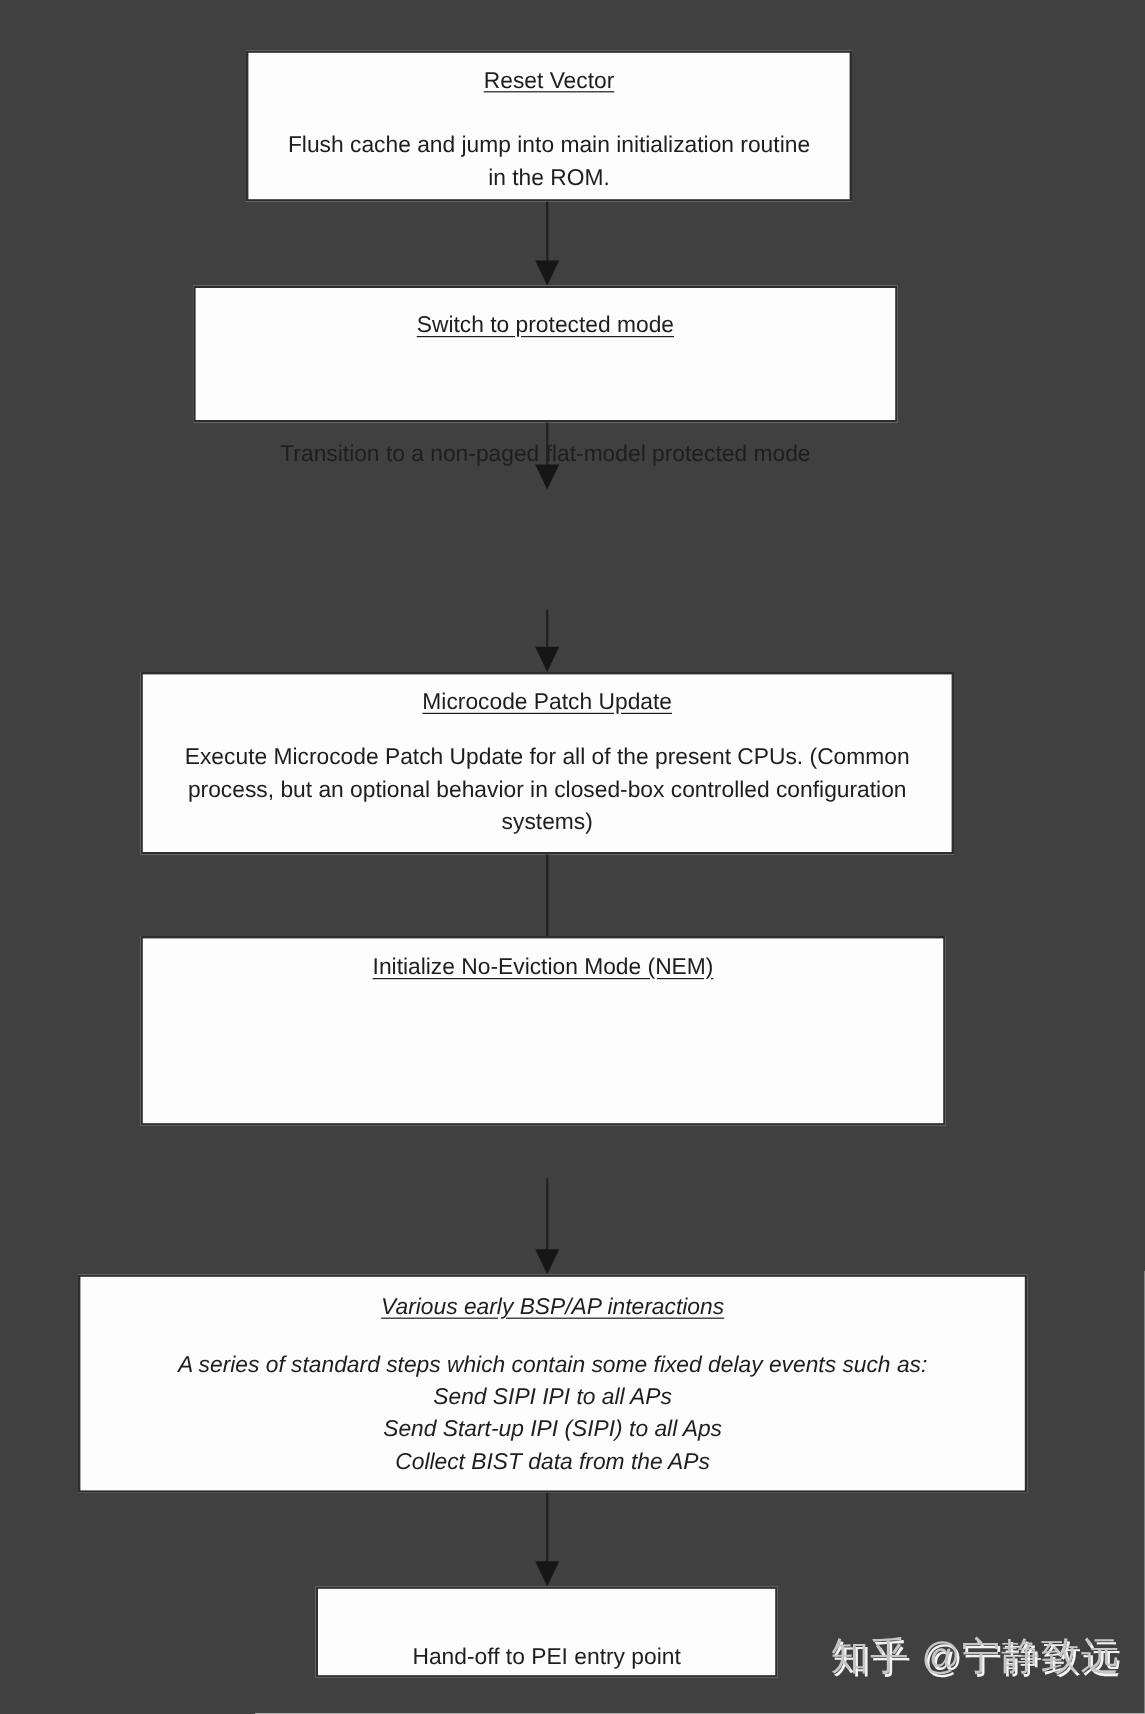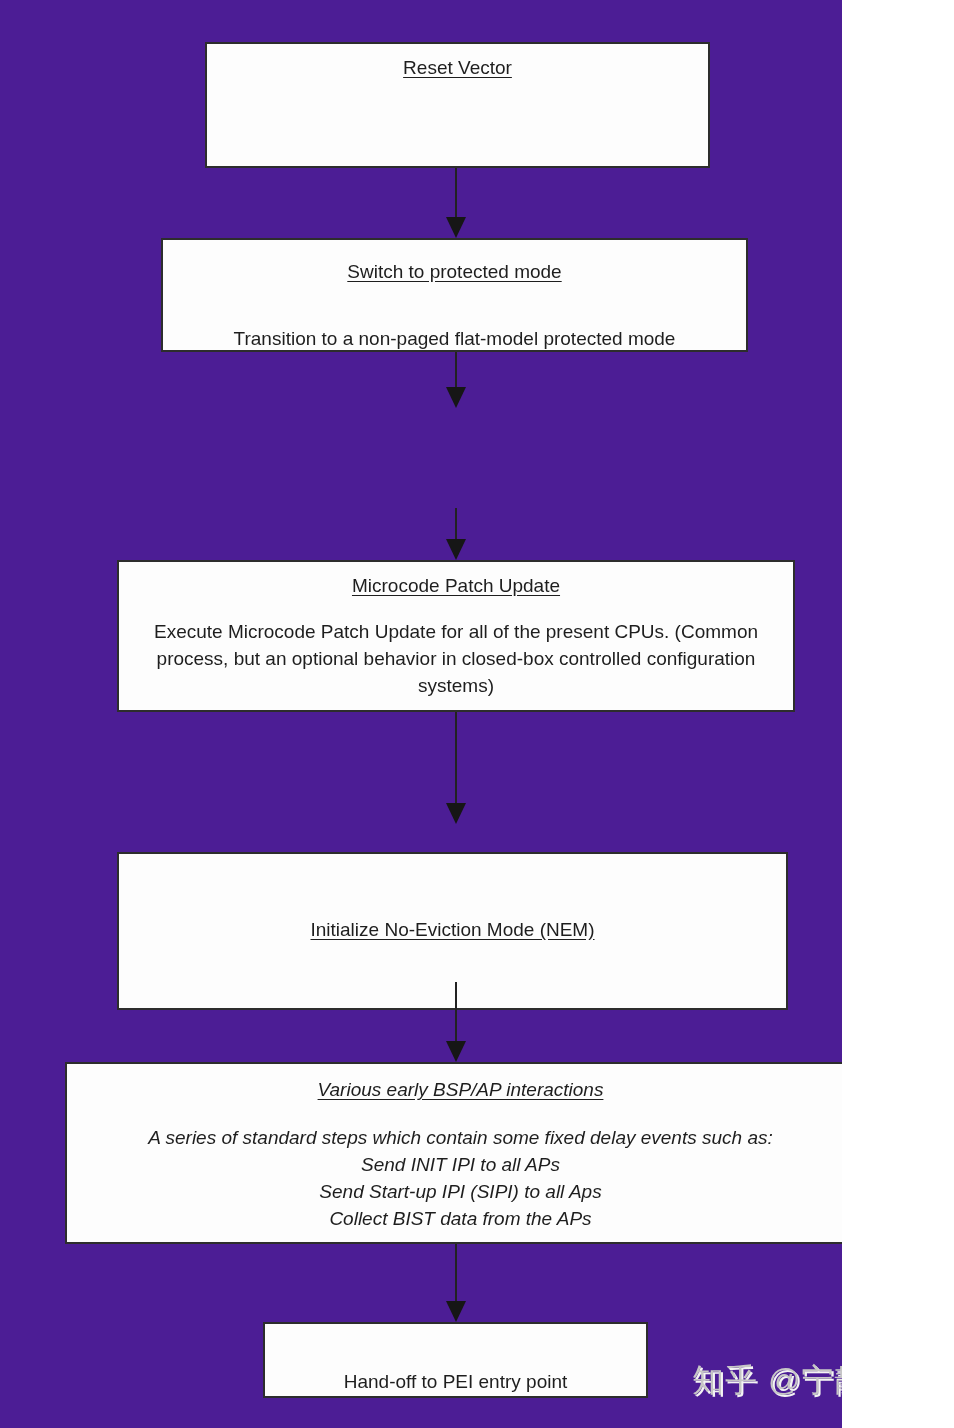--- a/index.html
+++ b/index.html
@@ -3,23 +3,23 @@
 <meta charset="utf-8">
 <style>
   * { margin: 0; padding: 0; box-sizing: border-box; }
   html, body { background: #ffffff; }
   body {
     font-family: "Liberation Sans", "DejaVu Sans", sans-serif;
     color: #1e1e1e;
   }
   .canvas {
     position: relative;
-    width: 842px;
+    width: 954px;
     height: 1428px;
-    background: #4c1d95;
+    background: #404040;
     overflow: hidden;
   }
   .flow-node {
     position: absolute;
     border: 2px solid #2d2d2d;
     background: #fdfdfd;
     display: flex;
     flex-direction: column;
     align-items: center;
     text-align: center;
@@ -30,27 +30,27 @@
     text-decoration: underline;
     text-underline-offset: 3px;
     white-space: nowrap;
   }
   .node-body { width: 100%; }
   .body-line { width: 100%; }
 
   
   .n1 { left: 205px; top: 42px;  width: 505px; height: 126px; padding: 11px 27px 0; }
   .n1 .node-body { margin-top: 27px; }
-  .n2 { left: 161px; top: 238px; width: 587px; height: 114px; padding: 19px 24px 0; }
+  .n2 { left: 161px; top: 238px; width: 587px; height: 114px; padding: 19px 24px 0; gap: 40px; }
   .n2 .node-body { margin-top: 40px; }
   .n3 { left: 128px; top: 408px; width: 657px; height: 100px; padding: 13px 20px 0; }
   .n3 .node-body { margin-top: 23px; }
   .n4 { left: 117px; top: 560px; width: 678px; height: 152px; padding: 11px 26px 0; }
   .n4 .node-body { margin-top: 19px; }
-  .n5 { left: 117px; top: 852px; width: 671px; height: 158px; padding: 12px 18px 14px; justify-content: center; }
+  .n5 { left: 117px; top: 780px; width: 671px; height: 158px; padding: 12px 18px 14px; }
   .n5 .node-body { margin-top: 27px; }
   .n6 { left: 65px;  top: 1062px; width: 791px; height: 182px; padding: 13px 26px 0; font-style: italic; }
   .n6 .node-body { margin-top: 21px; }
   .n7 { left: 263px; top: 1322px; width: 385px; height: 76px; justify-content: flex-end; padding: 0 12px; }
 
   
   .flow-arrow {
     position: absolute;
     left: 446px;
     width: 20px;
@@ -88,20 +88,21 @@
     white-space: nowrap;
   }
 </style>
 </head>
 <body>
 
 <div class="canvas">
 
   <div class="flow-node n1">
     <div class="node-title">Reset Vector</div>
+    <div class="node-body">Flush cache and jump into main initialization routine in the ROM.</div>
   </div>
 
   <div class="flow-arrow a1">
     <div class="arrow-line"></div>
     <div class="arrow-head"></div>
   </div>
 
   <div class="flow-node n2">
     <div class="node-title">Switch to protected mode</div>
     <div class="node-body">Transition to a non-paged flat-model protected mode</div>
@@ -134,21 +135,21 @@
 
   <div class="flow-arrow a5">
     <div class="arrow-line"></div>
     <div class="arrow-head"></div>
   </div>
 
   <div class="flow-node n6">
     <div class="node-title">Various early BSP/AP interactions</div>
     <div class="node-body">
       <div class="body-line">A series of standard steps which contain some fixed delay events such as:</div>
-      <div class="body-line">Send INIT IPI to all APs</div>
+      <div class="body-line">Send SIPI IPI to all APs</div>
       <div class="body-line">Send Start-up IPI (SIPI) to all Aps</div>
       <div class="body-line">Collect BIST data from the APs</div>
     </div>
   </div>
 
   <div class="flow-arrow a6">
     <div class="arrow-line"></div>
     <div class="arrow-head"></div>
   </div>
 

